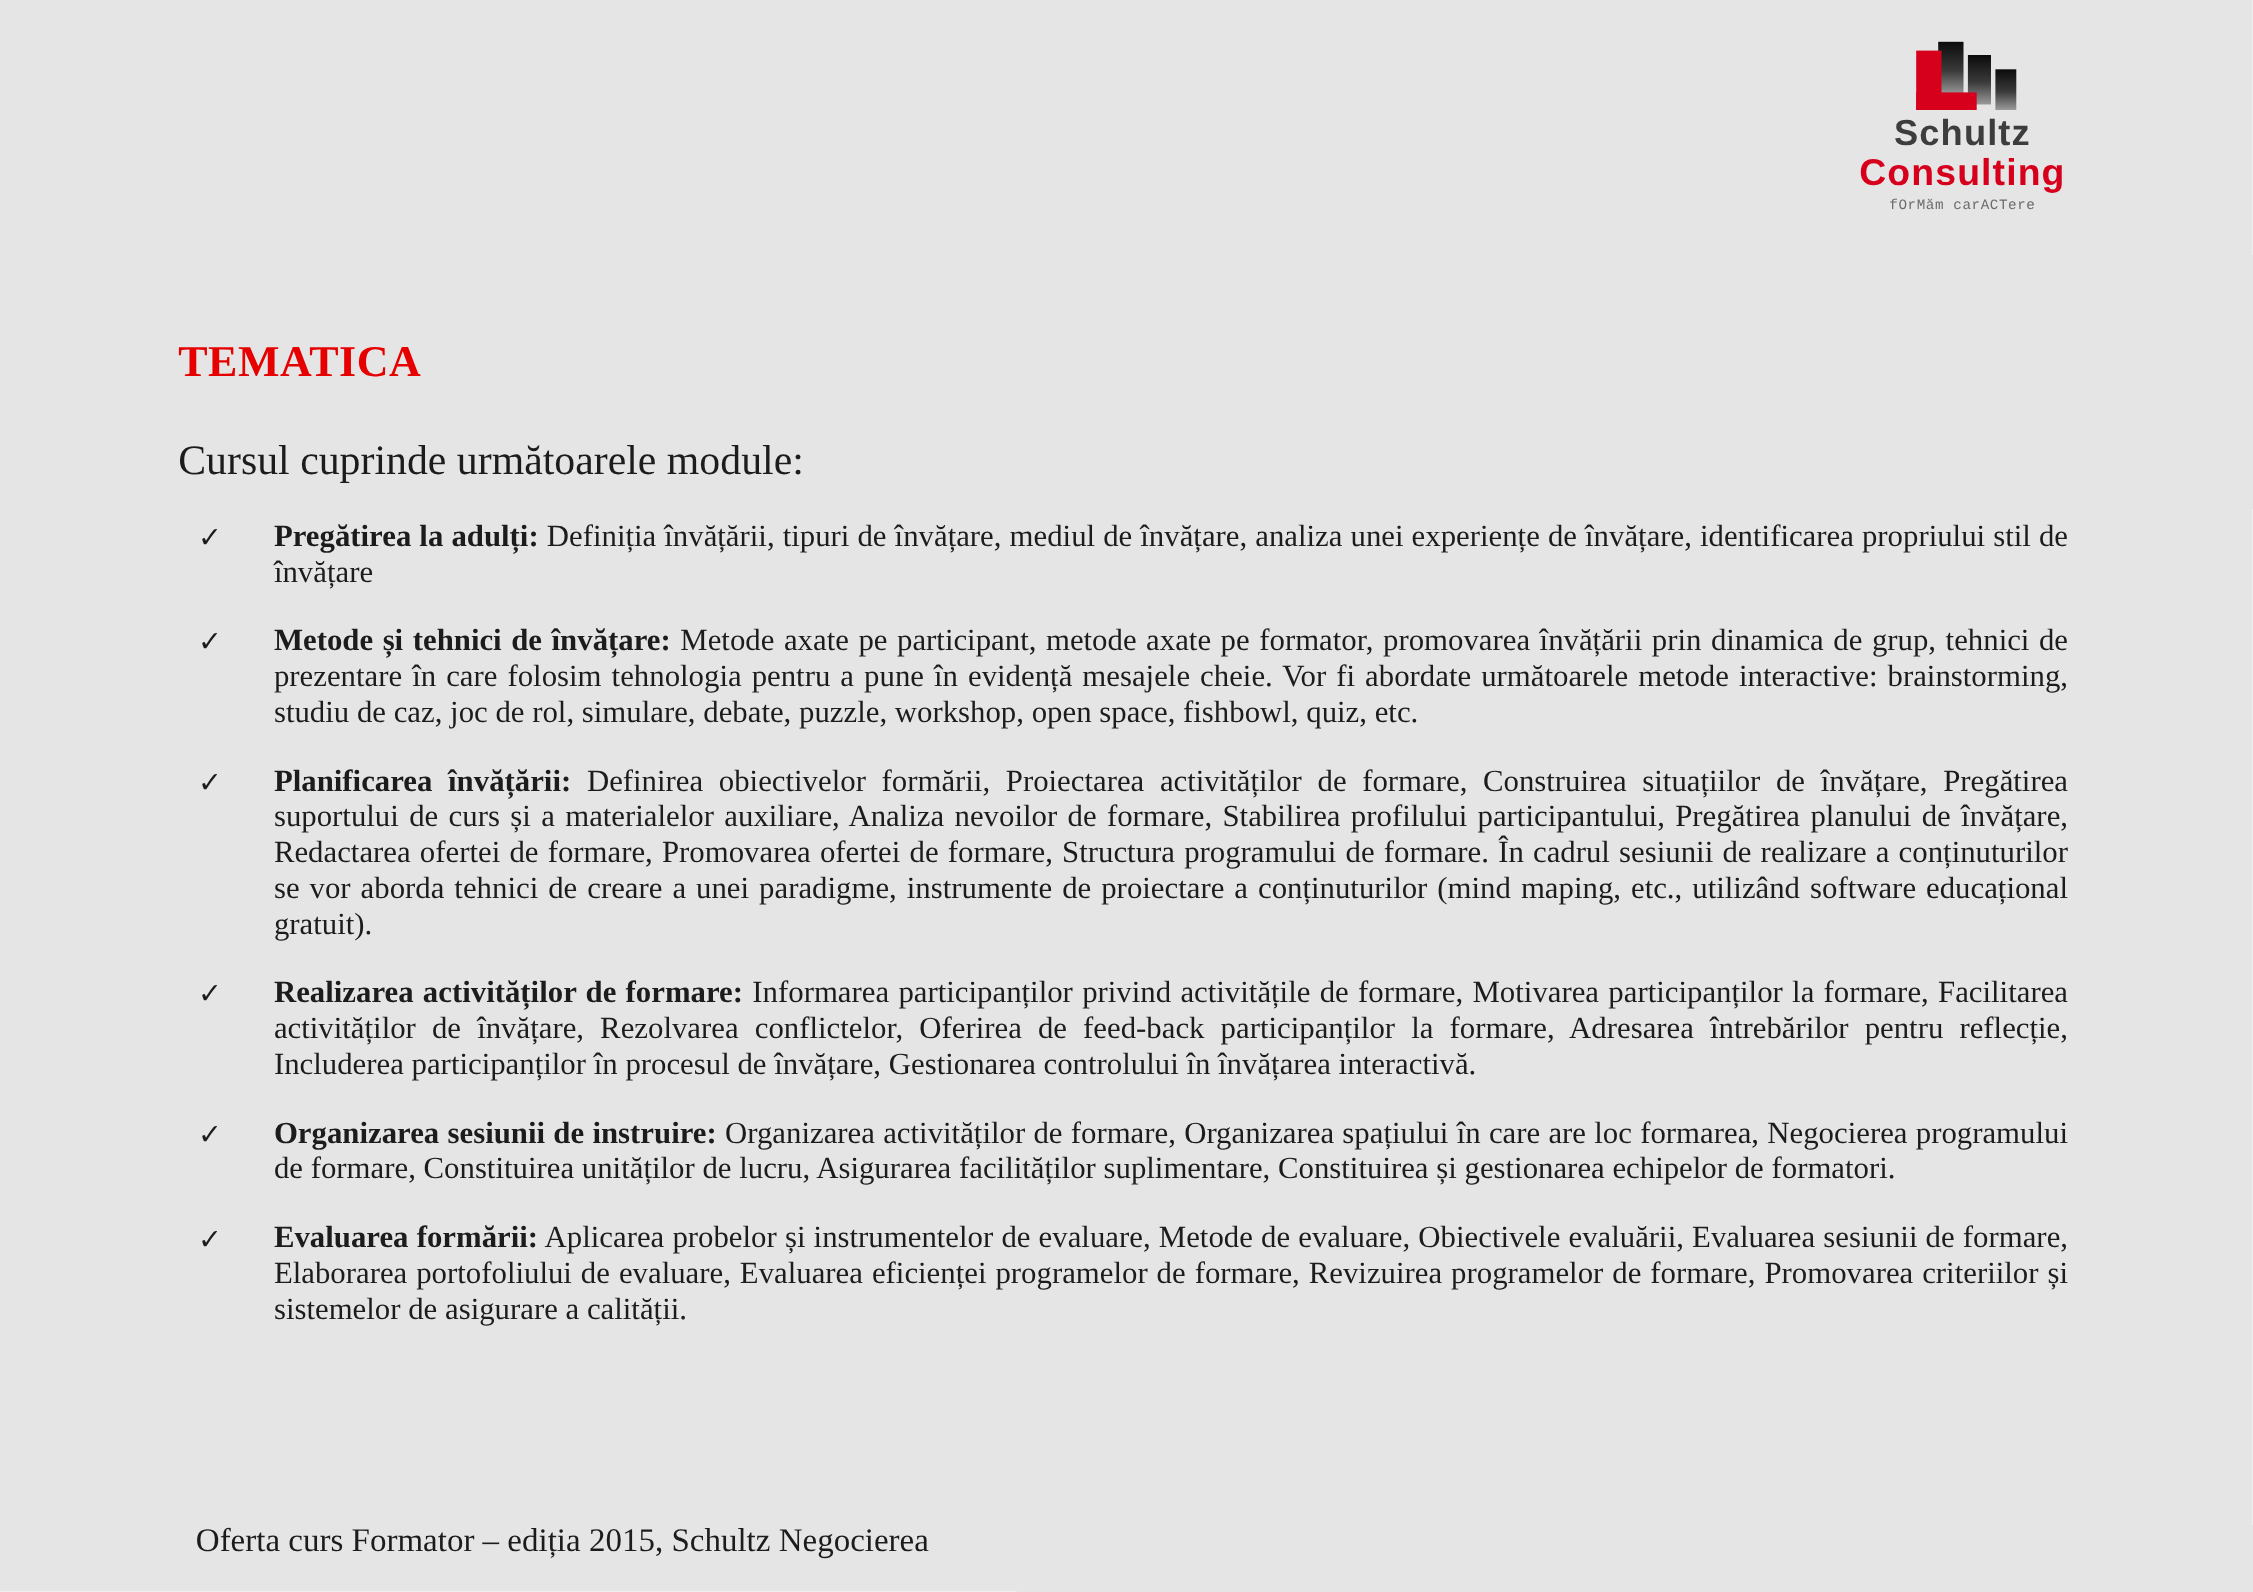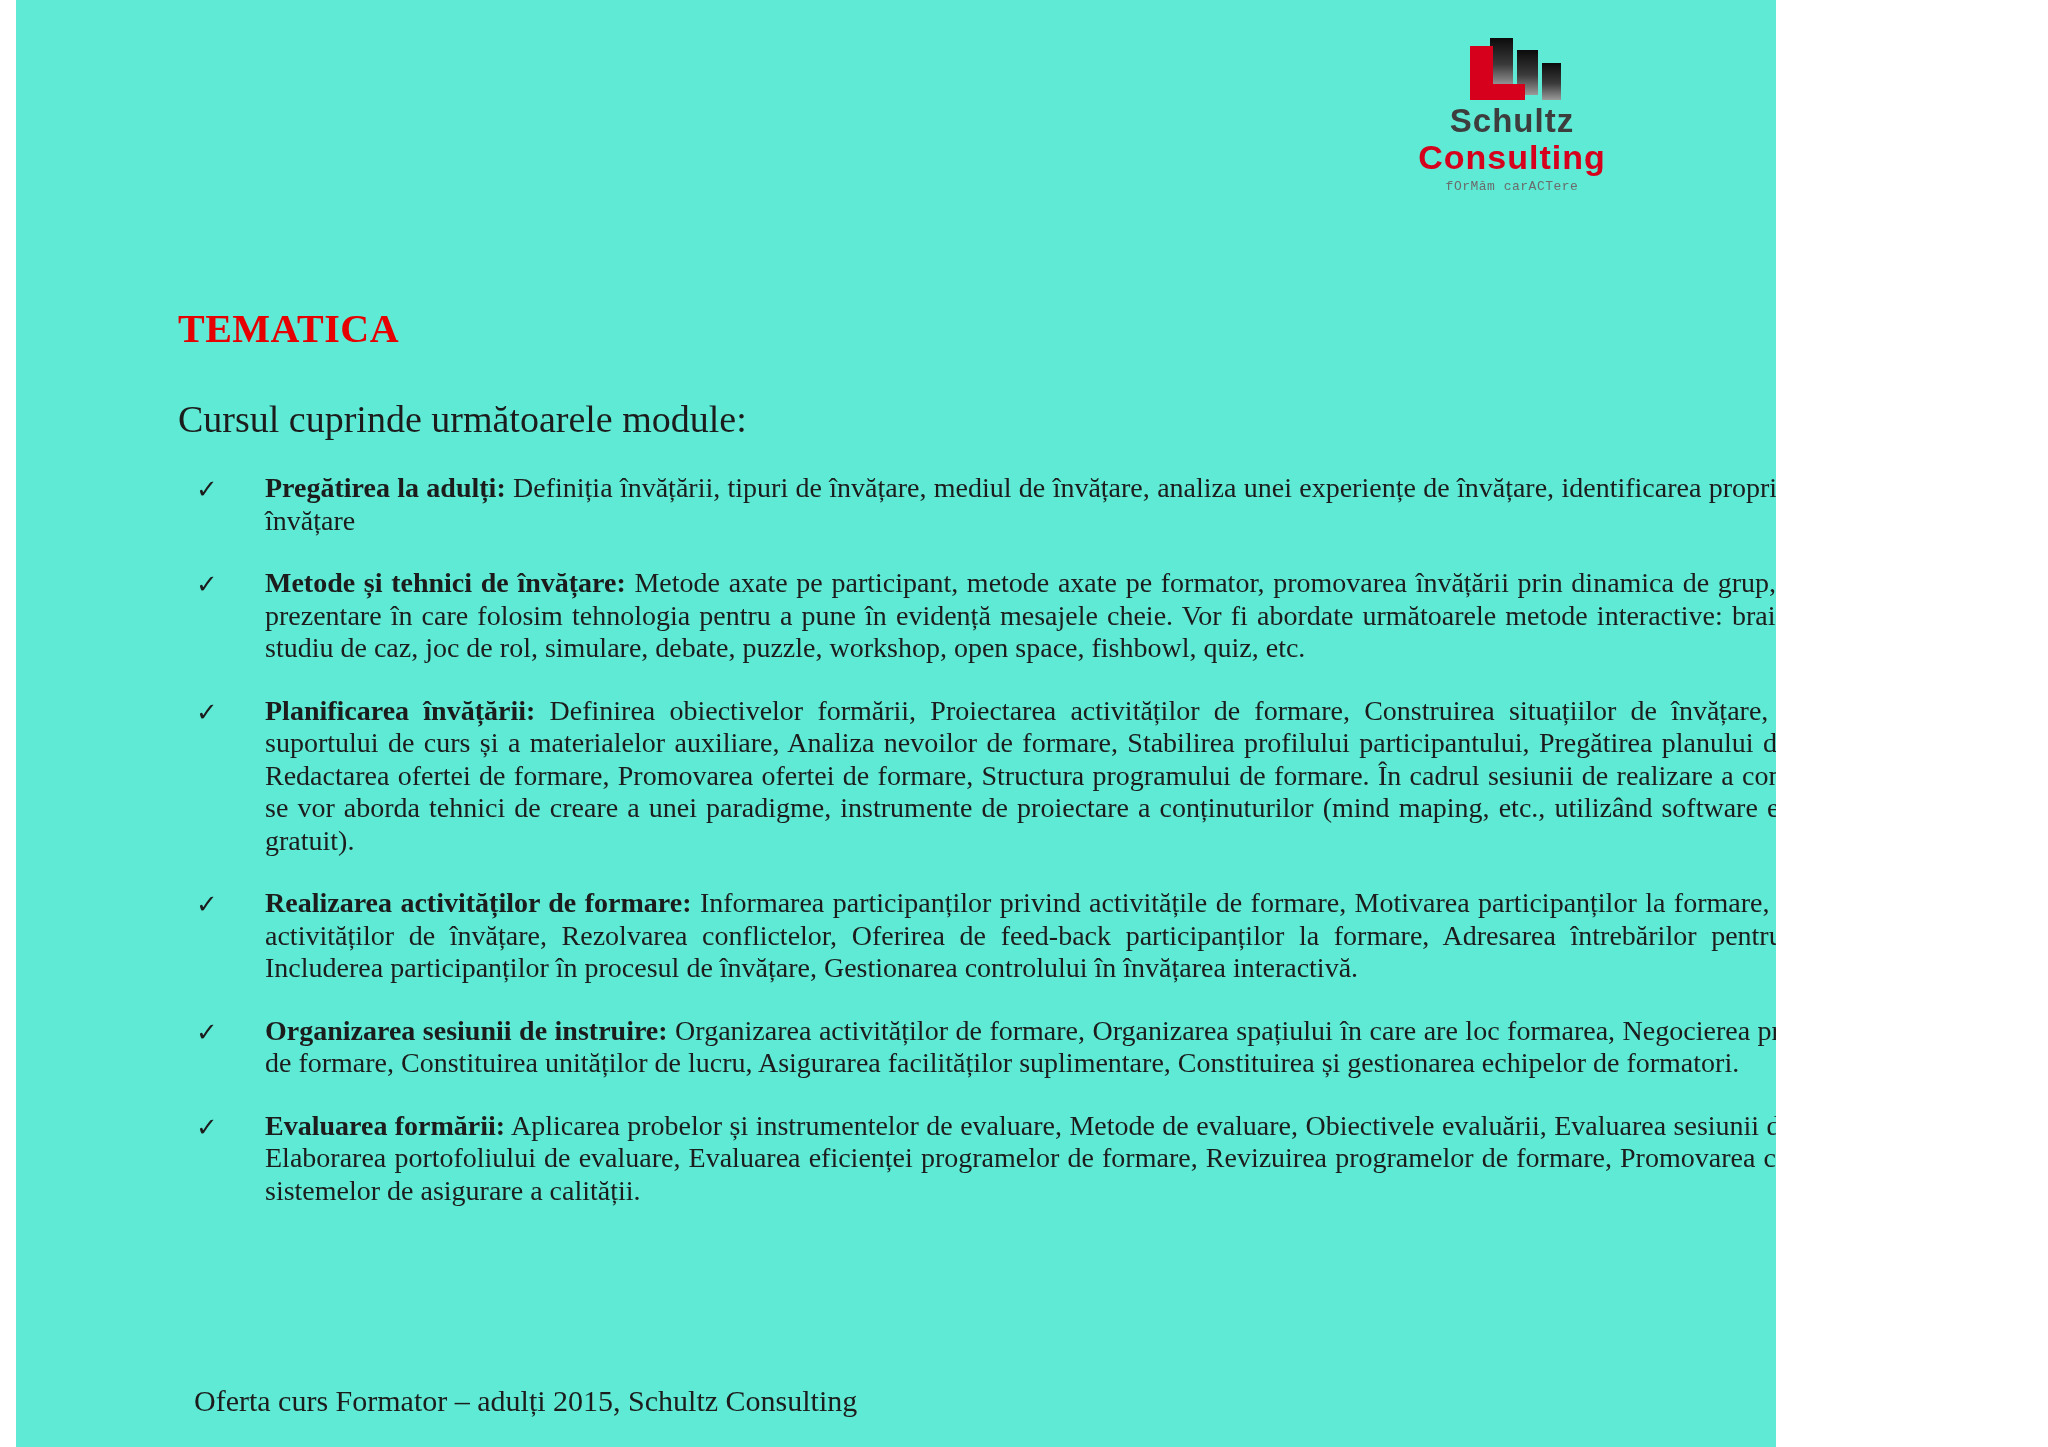--- a/index.html
+++ b/index.html
@@ -2,27 +2,26 @@
 <html><head>
 <meta charset="utf-8">
 <style>
   html, body {
     margin: 0;
     padding: 0;
     background: #ffffff;
   }
   .page {
     position: relative;
-    width: 1760px;
+    width: 2048px;
     height: 1447px;
-    background: #5eead4;
+    background: #e5e5e5;
     font-family: "Liberation Serif", "DejaVu Serif", serif;
     color: #1c1c1c;
     overflow: hidden;
-    margin-left: 16px;
   }
 
   
   .logo {
     position: absolute;
     top: 38px;
     right: 166px;
     width: 196px;
     text-align: center;
     line-height: 1;
@@ -167,15 +166,15 @@
       </li>
       <li>
         <span class="check">✓</span><strong>Organizarea sesiunii de instruire:</strong> <span>Organizarea activităților de formare, Organizarea spațiului în care are loc formarea, Negocierea programului de formare, Constituirea unităților de lucru, Asigurarea facilităților suplimentare, Constituirea și gestionarea echipelor de formatori.</span>
       </li>
       <li>
         <span class="check">✓</span><strong>Evaluarea formării:</strong> <span>Aplicarea probelor și instrumentelor de evaluare, Metode de evaluare, Obiectivele evaluării, Evaluarea sesiunii de formare, Elaborarea portofoliului de evaluare, Evaluarea eficienței programelor de formare, Revizuirea programelor de formare, Promovarea criteriilor și sistemelor de asigurare a calității.</span>
       </li>
     </ul>
   </div>
 
-  <p class="doc-footer">Oferta curs Formator – adulți 2015, Schultz Consulting</p>
+  <p class="doc-footer">Oferta curs Formator – ediția 2015, Schultz Negocierea</p>
 
 </div>
 
 </body></html>

